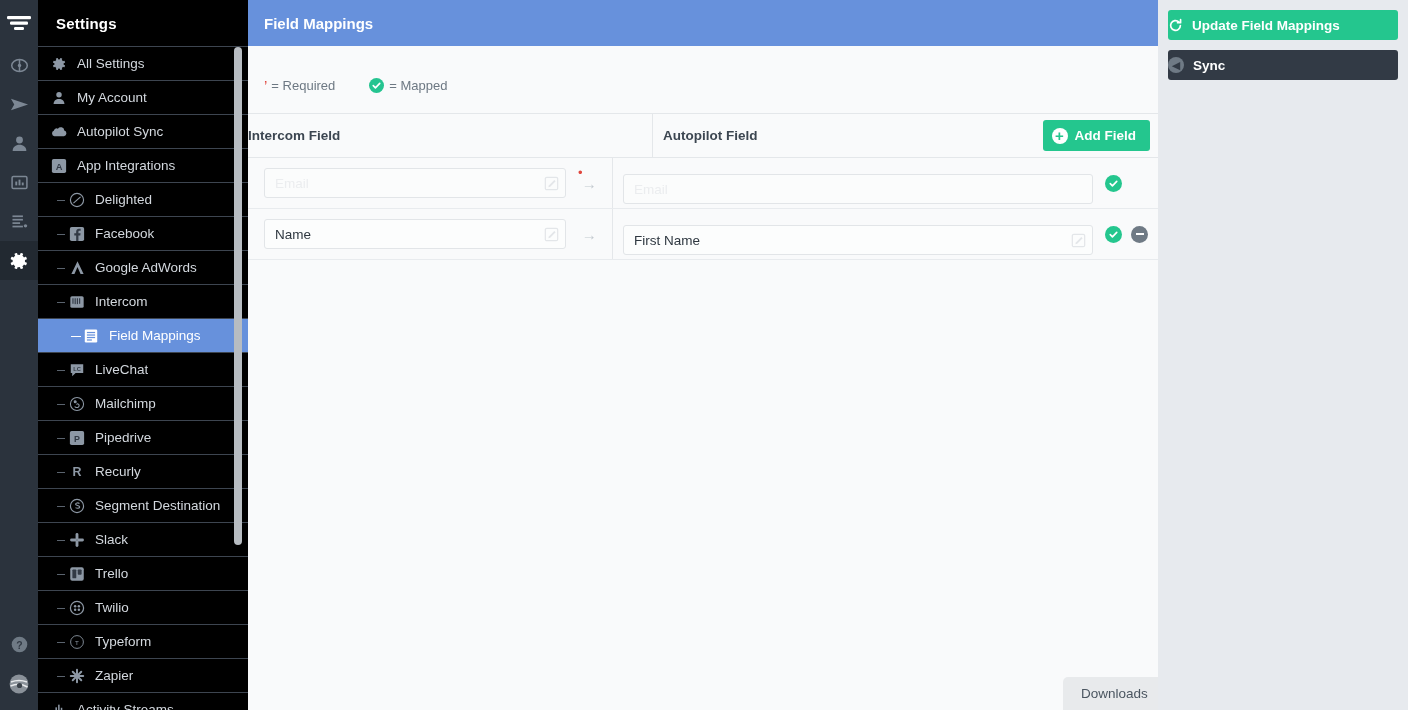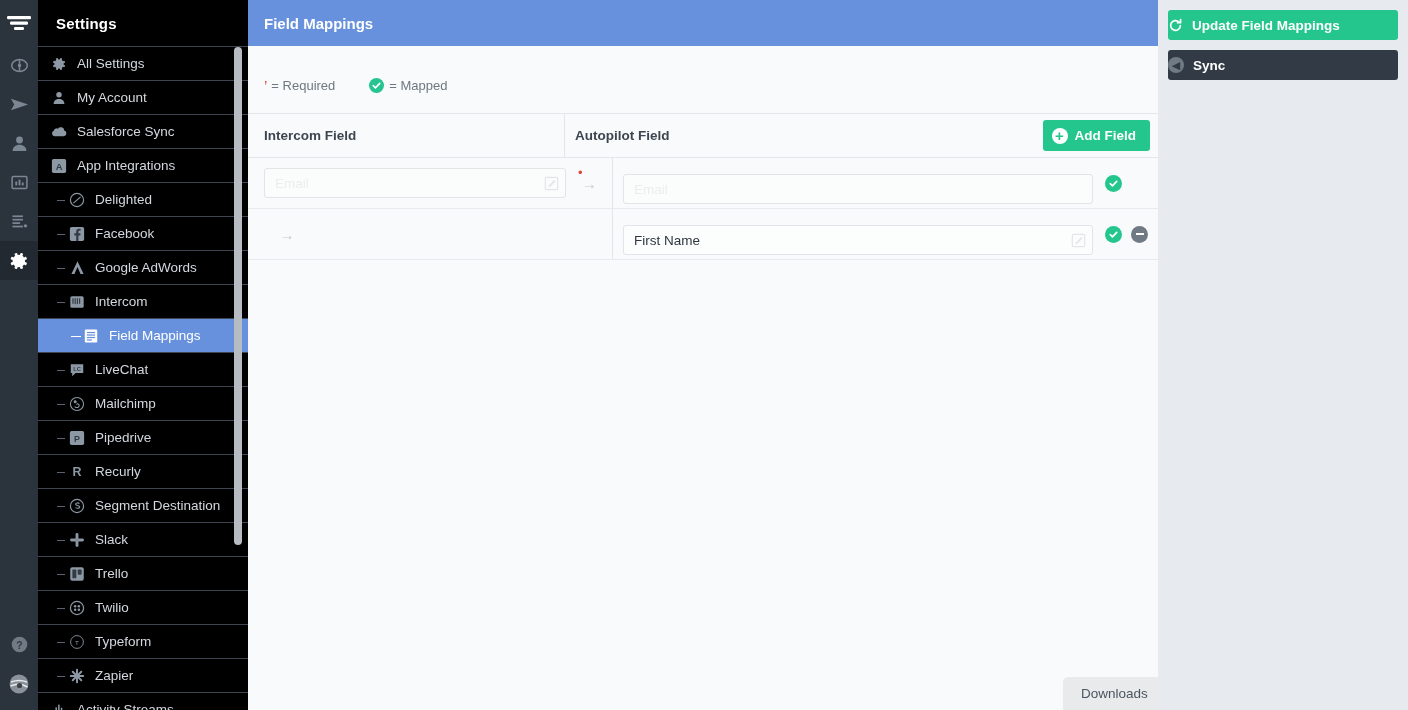--- a/index.html
+++ b/index.html
@@ -100,21 +100,21 @@
     align-items: center; justify-content: center; margin-right: 5px;
   }
   .chk-green svg { display:block; }
 
   
   .map-table { margin-top: 20px; border-top: 1px solid #e4e7ea; }
   .map-head {
     display: flex; height: 44px; background: #f9fafb;
     border-bottom: 1px solid #e4e7ea;
   }
-  .col-left { width: 317px; border-right: 1px solid #e4e7ea; display: flex; align-items: center; padding-left: 16px; }
+  .col-left { width: 405px; border-right: 1px solid #e4e7ea; display: flex; align-items: center; }
   .col-right { flex: 1; display: flex; align-items: center; padding-left: 10px; position: relative; }
   .col-title { font-size: 13.5px; font-weight: bold; color: #3c4651; }
 
   .btn-add {
     position: absolute; right: 8px; top: 6px;
     height: 31px; padding: 0 14px 0 9px;
     background: #24c68e; border: none; border-radius: 3px;
     color: #fff; font-size: 13.5px; font-weight: bold;
     display: flex; align-items: center; gap: 7px;
     font-family: inherit; cursor: pointer;
@@ -283,21 +283,21 @@
             </svg>
           </span>
           <span class="nav-label">My Account</span>
         </div>
         <div class="nav-item">
           <span class="nav-ico">
             <svg width="17" height="17" viewBox="0 0 22 16">
               <path fill="currentColor" d="M17.2 6.6A4.6 4.6 0 0 0 8.9 4.3 3.6 3.6 0 0 0 3.6 7.1 3.6 3.6 0 0 0 4.4 14h12.4a3.8 3.8 0 0 0 .4-7.4z"></path>
             </svg>
           </span>
-          <span class="nav-label">Salesforce Sync</span>
+          <span class="nav-label">Autopilot Sync</span>
         </div>
         <div class="nav-item">
           <span class="nav-ico">
             <svg width="16" height="16" viewBox="0 0 18 18">
               <rect x="1" y="1" width="16" height="16" rx="2" fill="currentColor"></rect>
               <text x="9" y="13" font-size="10.5" font-weight="bold" fill="#323a45" text-anchor="middle" font-family="Liberation Sans, sans-serif">A</text>
             </svg>
           </span>
           <span class="nav-label">App Integrations</span>
         </div>
@@ -528,20 +528,29 @@
                 <span class="dot-ok">
                   <svg width="9" height="9" viewBox="0 0 10 10">
                     <path d="M1.4 5.2 L3.8 7.6 L8.6 2.6" stroke="#fff" stroke-width="1.8" fill="none" stroke-linecap="round" stroke-linejoin="round"></path>
                   </svg>
                 </span>
               </span>
             </div>
           </div>
           <div class="map-row">
             <div class="row-left">
+              <div class="fld fld-l">
+                <span class="fld-txt">Name</span>
+                <span class="pencil-box">
+                  <svg width="15" height="15" viewBox="0 0 16 16" fill="none" stroke="currentColor" stroke-width="1.3">
+                    <rect x="1.4" y="1.4" width="13.2" height="13.2" rx="1.6"></rect>
+                    <path d="M11 4.2 L5.2 10 L4.6 12 L6.6 11.4 L12.4 5.6 Z" fill="currentColor" stroke="none"></path>
+                  </svg>
+                </span>
+              </div>
               <span class="arrow-cell">→</span>
             </div>
             <div class="row-right">
               <div class="fld fld-r">
                 <span class="fld-txt">First Name</span>
                 <span class="pencil-box">
                   <svg width="15" height="15" viewBox="0 0 16 16" fill="none" stroke="currentColor" stroke-width="1.3">
                     <rect x="1.4" y="1.4" width="13.2" height="13.2" rx="1.6"></rect>
                     <path d="M11 4.2 L5.2 10 L4.6 12 L6.6 11.4 L12.4 5.6 Z" fill="currentColor" stroke="none"></path>
                   </svg>

